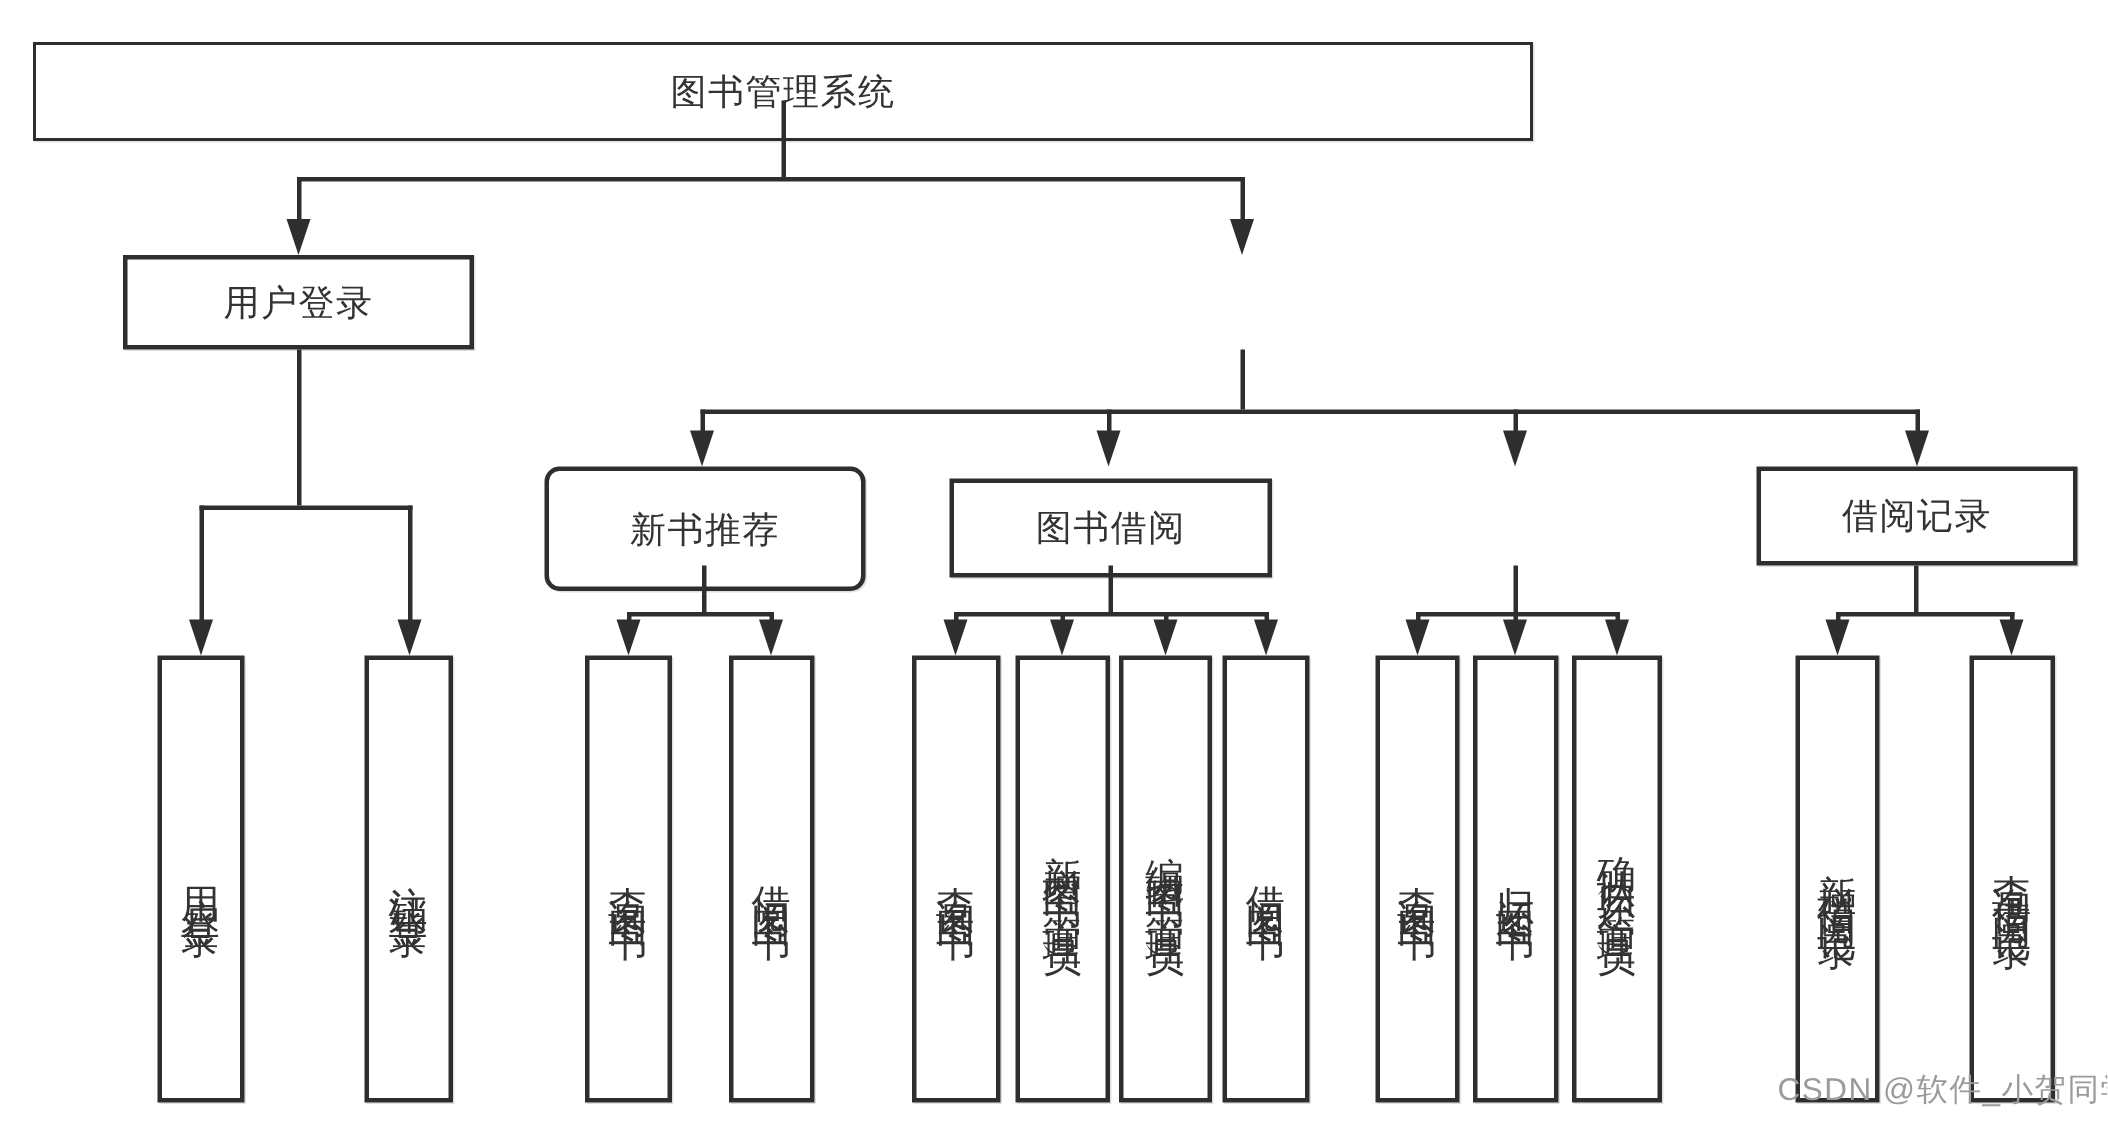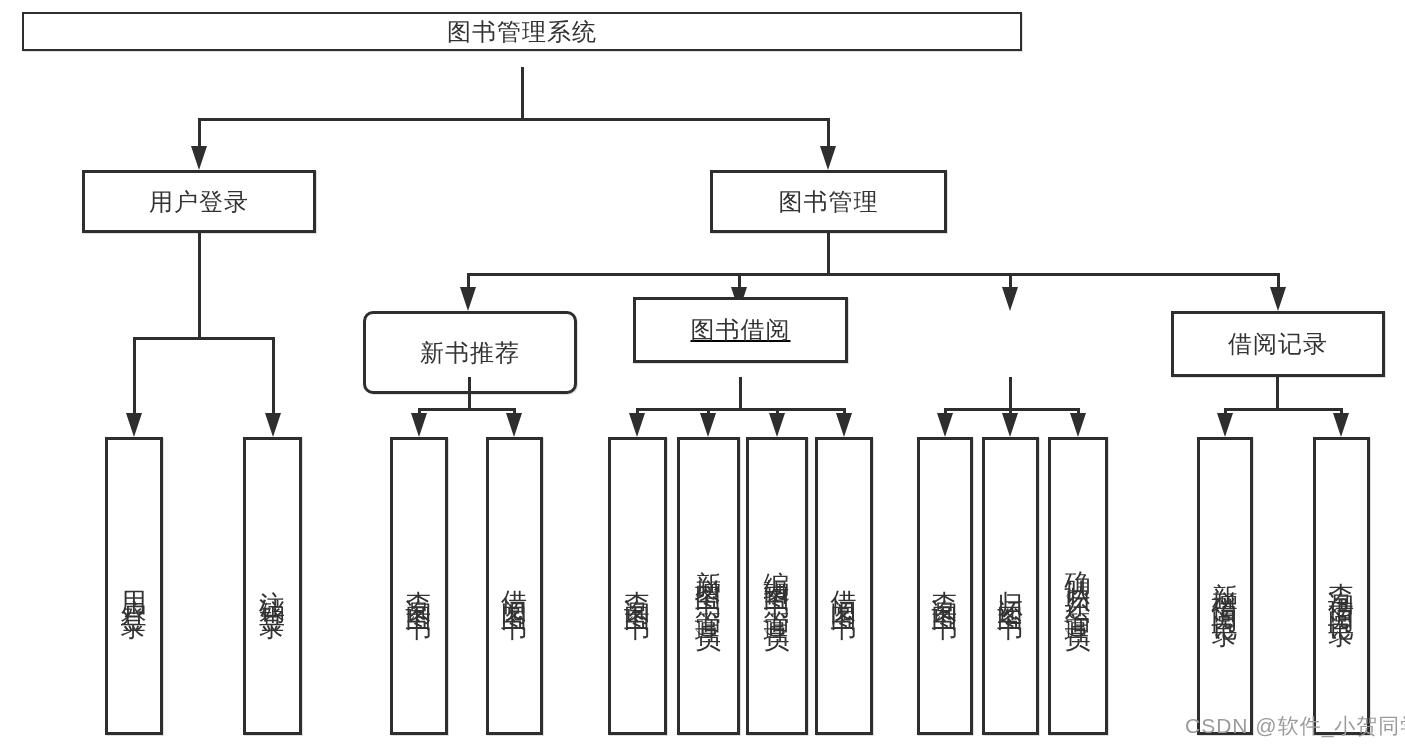--- a/index.html
+++ b/index.html
@@ -54,36 +54,33 @@
     letter-spacing: 1px;
     z-index: 5;
     white-space: nowrap;
   }
 </style>
 </head>
 <body>
 
 <div id="canvas">
 
-  <div class="box root-box" style="left:22px; top:12px; width:1000px; height:39px;justify-content:center;">
+  <div class="box root-box" style="left:22px; top:28px; width:1000px; height:66px;justify-content:center;">
     <span class="hlabel">图书管理系统</span>
   </div>
 
   <div class="line" style="left:521px; top:67px; width:3px; height:51px;"></div>
   <div class="line" style="left:198px; top:118px; width:632px; height:3px;"></div>
   <div class="line" style="left:198px; top:118px; width:3px; height:32px;"></div>
   <div class="arrow" style="left:191px; top:146px;"></div>
   <div class="line" style="left:827px; top:118px; width:3px; height:32px;"></div>
   <div class="arrow" style="left:820px; top:146px;"></div>
 
   <div class="box" style="left:82px; top:170px; width:234px; height:63px;">
     <span class="hlabel">用户登录</span>
-  </div>
-  <div class="box" style="left:710px; top:170px; width:237px; height:63px;">
-    <span class="hlabel">图书管理</span>
   </div>
 
   <div class="line" style="left:198px; top:233px; width:3px; height:104px;"></div>
   <div class="line" style="left:133px; top:337px; width:142px; height:3px;"></div>
   <div class="line" style="left:133px; top:337px; width:3px; height:78px;"></div>
   <div class="arrow" style="left:126px; top:413px;"></div>
   <div class="line" style="left:272px; top:337px; width:3px; height:78px;"></div>
   <div class="arrow" style="left:265px; top:413px;"></div>
 
   <div class="line" style="left:827px; top:233px; width:3px; height:40px;"></div>
@@ -93,21 +90,21 @@
   <div class="line" style="left:738px; top:273px; width:3px; height:16px;"></div>
   <div class="arrow" style="left:731px; top:287px;"></div>
   <div class="line" style="left:1009px; top:273px; width:3px; height:16px;"></div>
   <div class="arrow" style="left:1002px; top:287px;"></div>
   <div class="line" style="left:1277px; top:273px; width:3px; height:16px;"></div>
   <div class="arrow" style="left:1270px; top:287px;"></div>
 
   <div class="box" style="left:363px; top:311px; width:214px; height:83px;border-radius:10px;">
     <span class="hlabel">新书推荐</span>
   </div>
-  <div class="box" style="left:633px; top:297px; width:215px; height:66px;text-decoration:underline;">
+  <div class="box" style="left:633px; top:319px; width:215px; height:66px;">
     <span class="hlabel">图书借阅</span>
   </div>
   <div class="box" style="left:1171px; top:311px; width:214px; height:66px;">
     <span class="hlabel">借阅记录</span>
   </div>
 
   <div class="line" style="left:468px; top:377px; width:3px; height:31px;"></div>
   <div class="line" style="left:418px; top:408px; width:98px; height:3px;"></div>
   <div class="line" style="left:418px; top:408px; width:3px; height:8px;"></div>
   <div class="arrow" style="left:411px; top:413px;"></div>

